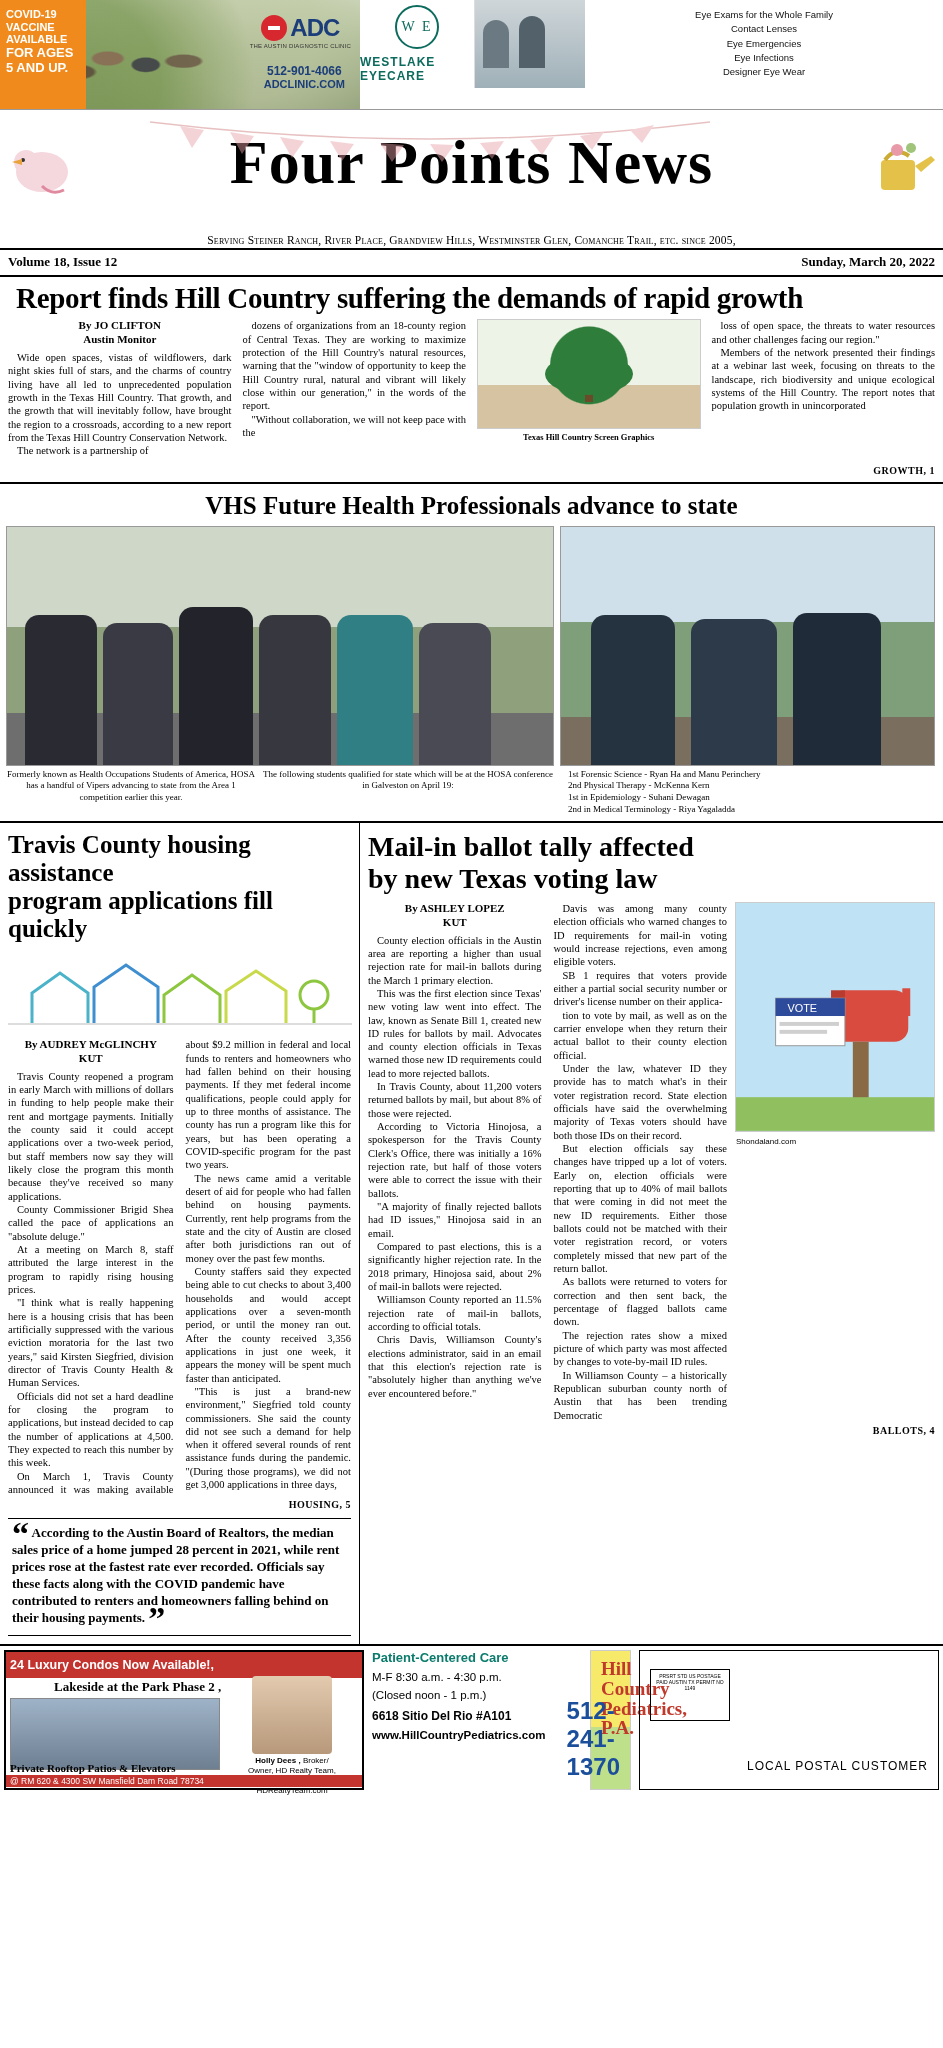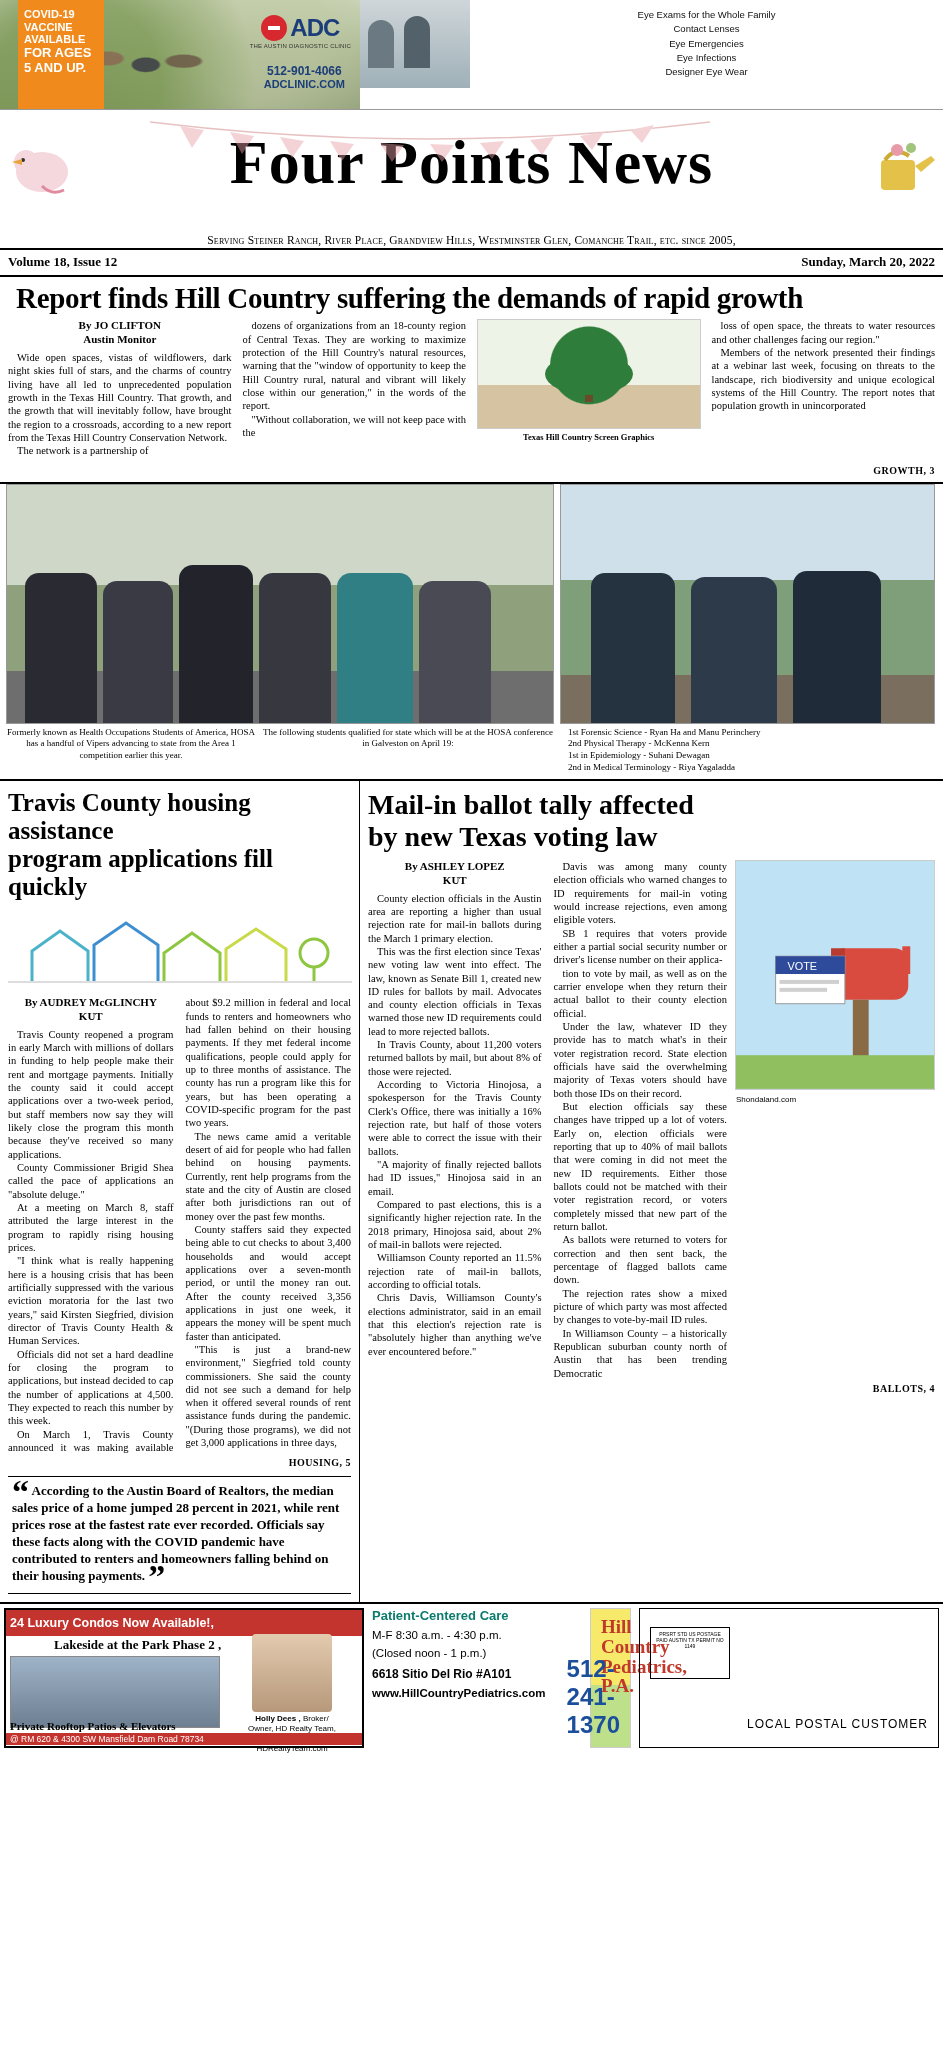--- a/index.html
+++ b/index.html
@@ -9,21 +9,21 @@
     min-height: 2048px;
     background: #ffffff;
     font-family: "Liberation Serif", serif;
     color: #000;
     -webkit-font-smoothing: antialiased;
   }
   .page { width:943px; position:relative; }
 
   
   .topads { display:flex; width:943px; height:110px; border-bottom:1px solid #999; }
-  .ad-left { width:360px; position:relative; display:flex; background:#fff; border-right:1px solid #bbb;padding-left:18px;}
+  .ad-left { width:360px; position:relative; display:flex; background:#fff; border-right:1px solid #bbb;}
   .ad-left .photo {
     position:absolute; left:0; top:0; width:360px; height:109px;
     background:
       radial-gradient(circle at 22% 75%, rgba(120,150,80,.75) 0 28%, rgba(0,0,0,0) 60%),
       radial-gradient(circle at 70% 30%, rgba(190,200,160,.65) 0 25%, rgba(0,0,0,0) 60%),
       linear-gradient(180deg,#cfd8c0 0%, #a9b894 45%, #8f9d78 100%);
   }
   .ad-left .people {
     position:absolute; left:55px; top:18px; width:165px; height:90px;
     background:
@@ -177,20 +177,24 @@
         <div class="adc-sub">THE AUSTIN DIAGNOSTIC CLINIC</div>
       </div>
       <div class="adc-phone">
         <div>512-901-4066</div>
         <div class="u">ADCLINIC.COM</div>
       </div>
     </div>
 
     <div class="ad-right">
       <div class="we-top">
+        <div class="we-logo">
+          <div class="we-circle">W E</div>
+          <div class="we-name">WESTLAKE EYECARE</div>
+        </div>
         <div class="we-photo"></div>
         <div class="we-services">
           <div>Eye Exams for the Whole  Family</div>
           <div>Contact Lenses</div>
           <div>Eye Emergencies</div>
           <div>Eye Infections</div>
           <div>Designer Eye Wear</div>
         </div>
       </div>
     </div>
@@ -284,26 +288,27 @@
     <div style="display:grid;grid-template-columns:1fr 1fr 1fr 1fr;gap:11px;">
       <div></div>
         <div></div>
         <div></div>
       <div class="body-col">
         
         
       </div>
     </div>
 
-    <div class="jump">GROWTH, 3</div>
+    <div class="jump">GROWTH, 1</div>
   </div>
 
   <div class="hr-thick"></div>
 
   <div>
+    <h2 class="section-head">VHS Future Health Professionals advance to state</h2>
     <div class="photos">
       <div class="ph1">
         <div class="person" style="left:18px;width:72px;height:150px;background:#2a2a33;"></div>
         <div class="person" style="left:96px;width:70px;height:142px;background:#3a3a44;"></div>
         <div class="person" style="left:172px;width:74px;height:158px;background:#23232b;"></div>
         <div class="person" style="left:252px;width:72px;height:150px;background:#37373f;"></div>
         <div class="person" style="left:330px;width:76px;height:150px;background:#2f7f84;"></div>
         <div class="person" style="left:412px;width:72px;height:142px;background:#4a4a54;"></div>
       </div>
       <div class="ph2">

